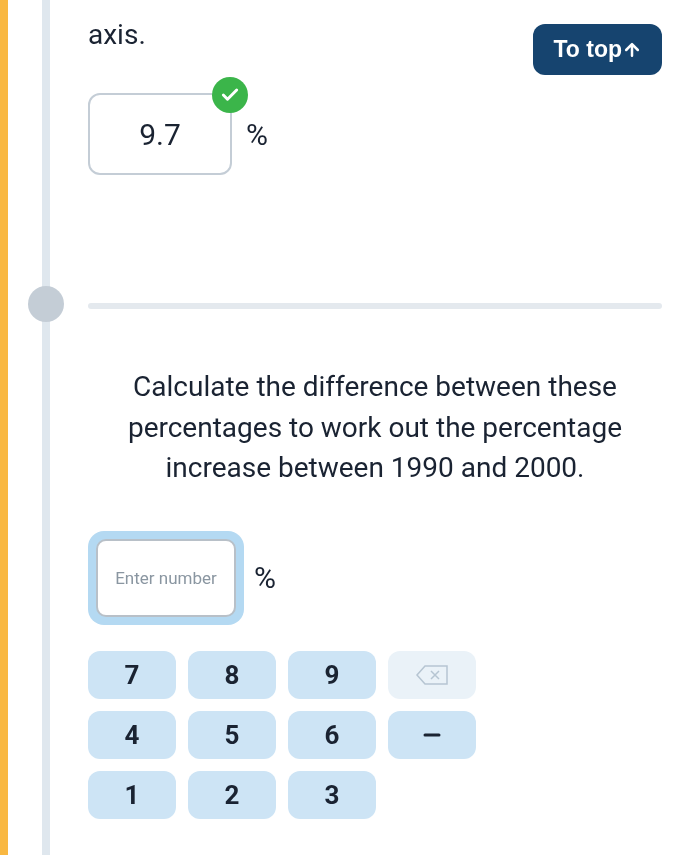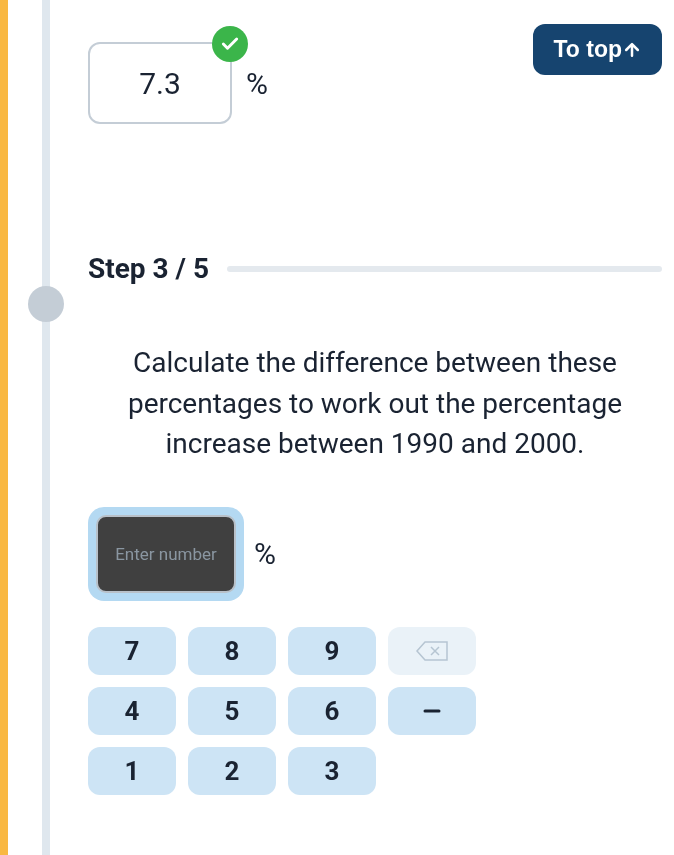--- a/index.html
+++ b/index.html
@@ -134,21 +134,21 @@
   .input-wrap {
     padding: 8px;
     background: #b4d9f2;
     border-radius: 16px;
   }
   .num-input {
     width: 140px;
     height: 78px;
     border: 2px solid #b8c0c8;
     border-radius: 10px;
-    background: #404040;
+    background: #ffffff;
     font-size: 17px;
     color: #8a96a1;
     text-align: center;
     outline: none;
     font-family: inherit;
   }
   .num-input::placeholder { color: #8a96a1; }
   .keypad {
     margin-top: 26px;
     display: grid;
@@ -186,35 +186,35 @@
 
 <button class="to-top">
   <span>To top</span>
   <svg viewBox="0 0 24 24" fill="none" stroke="#fff" stroke-width="3" stroke-linecap="round" stroke-linejoin="round">
       <path d="M12 19V5M5 12l7-7 7 7"></path>
     </svg>
 </button>
 
 <div class="content">
 
+  <div class="prev-text">axis.</div>
 
   <div class="answer-row">
     <div class="answer-box">
-      <span>7.3</span>
+      <span>9.7</span>
       <div class="check-badge">
         <svg viewBox="0 0 24 24" fill="none" stroke="#fff" stroke-width="3.5" stroke-linecap="round" stroke-linejoin="round">
             <polyline points="4 12 9 17 20 6"></polyline>
           </svg>
       </div>
     </div>
     <span class="unit">%</span>
   </div>
 
   <div class="step-header">
-    <div class="step-label">Step 3 / 5</div>
     <div class="step-line"></div>
   </div>
 
   <div class="instruction">Calculate the difference between these percentages to work out the percentage increase between 1990 and 2000.</div>
 
   <div class="input-row">
     <div class="input-wrap">
       <input class="num-input" type="text" placeholder="Enter number" style="">
     </div>
     <span class="unit">%</span>

